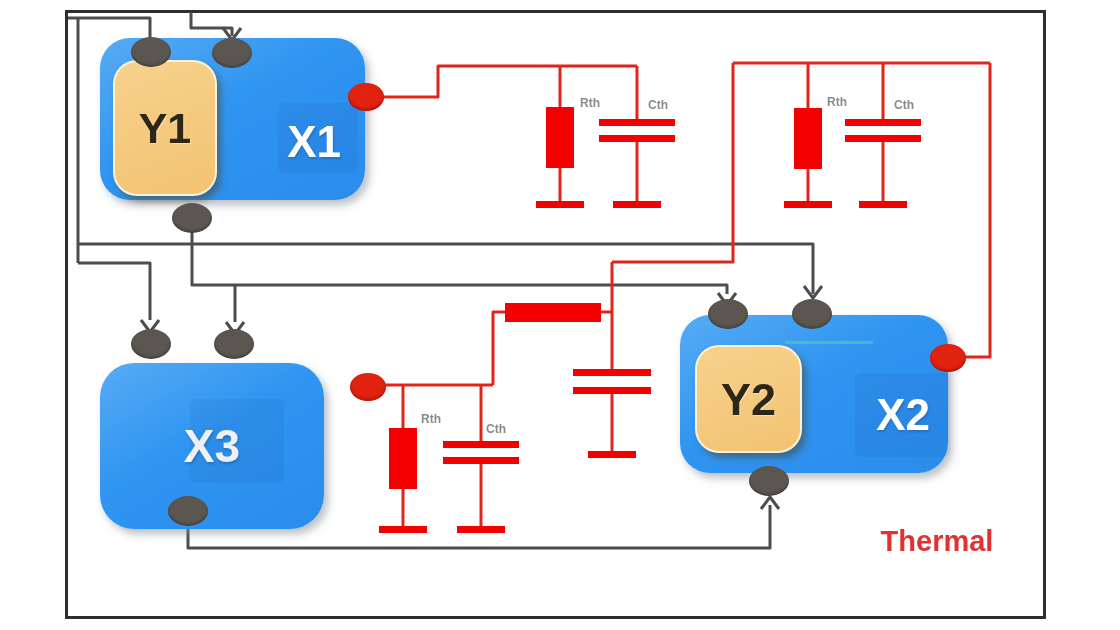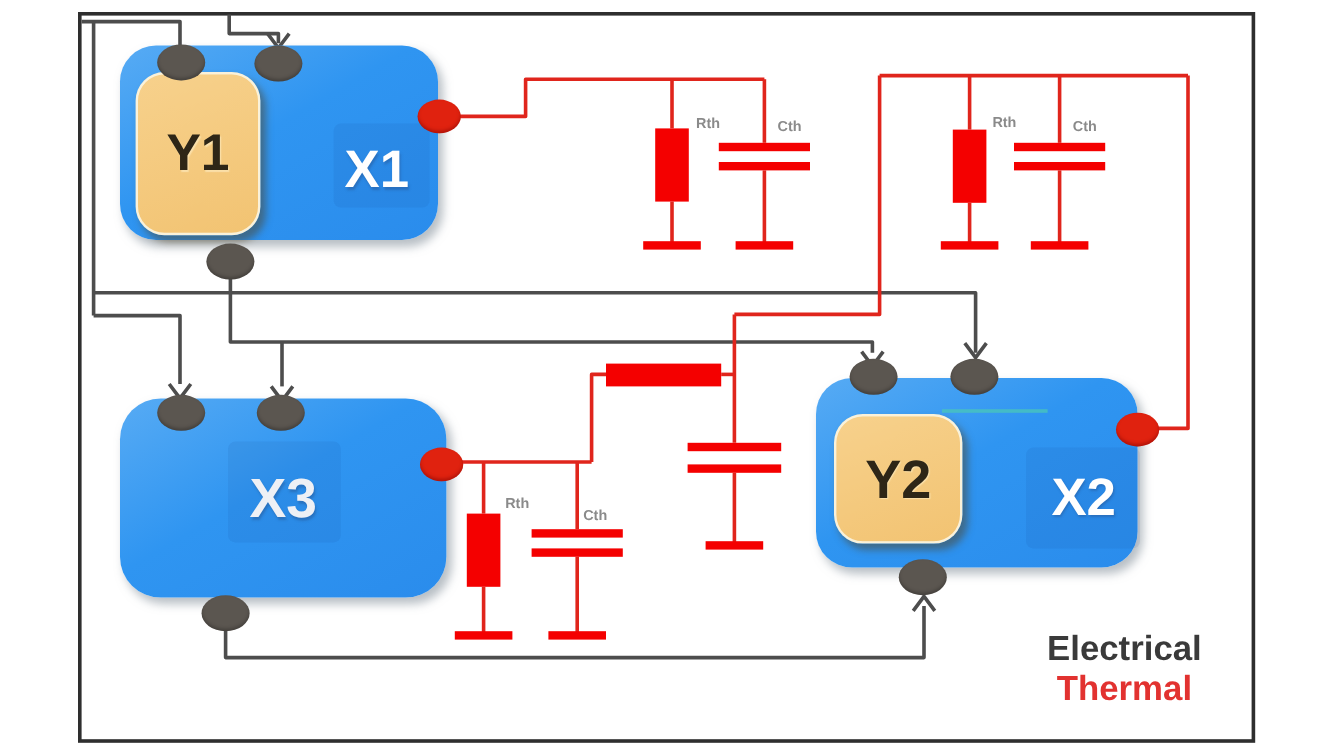--- a/index.html
+++ b/index.html
@@ -116,21 +116,21 @@
   </svg>
 
   <div class="xblk" style="left:100px;top:38px;width:265px;height:162px;">
     <div class="shade" style="left:178px;top:65px;width:80px;height:70px;"></div>
     <span class="xlabel" style="right:24px;top:82px;">X1</span>
     <div class="yblk" style="left:13px;top:22px;width:104px;height:136px;">
       <span class="ylabel">Y1</span>
     </div>
   </div>
 
-  <div class="xblk centered" style="left:100px;top:332px;width:272px;height:166px;border-radius:34px;">
+  <div class="xblk centered" style="left:100px;top:363px;width:224px;height:166px;border-radius:34px;">
     <div class="shade" style="left:90px;top:36px;width:94px;height:84px;"></div>
     <span class="xlabel" style="position:static;font-size:46px;">X3</span>
   </div>
 
   <div class="xblk" style="left:680px;top:315px;width:268px;height:158px;">
     <div class="shade" style="left:175px;top:58px;width:95px;height:84px;"></div>
     <div class="teal" style="left:105px;top:26px;width:88px;"></div>
     <span class="xlabel" style="right:18px;top:78px;">X2</span>
     <div class="yblk" style="left:15px;top:30px;width:107px;height:108px;">
       <span class="ylabel" style="font-size:45px;">Y2</span>
@@ -152,17 +152,16 @@
   <div class="tnode" style="left:930px;top:344px;"></div>
 
   <div class="rcl" style="left:580px;top:97px;">Rth</div>
   <div class="rcl" style="left:648px;top:99px;">Cth</div>
   <div class="rcl" style="left:827px;top:96px;">Rth</div>
   <div class="rcl" style="left:894px;top:99px;">Cth</div>
   <div class="rcl" style="left:421px;top:413px;">Rth</div>
   <div class="rcl" style="left:486px;top:423px;">Cth</div>
 
   <div class="lg-box">
-    <div class="lg-electrical">Electrical</div>
     <div class="lg-thermal">Thermal</div>
   </div>
 
 </div>
 
 </body></html>

